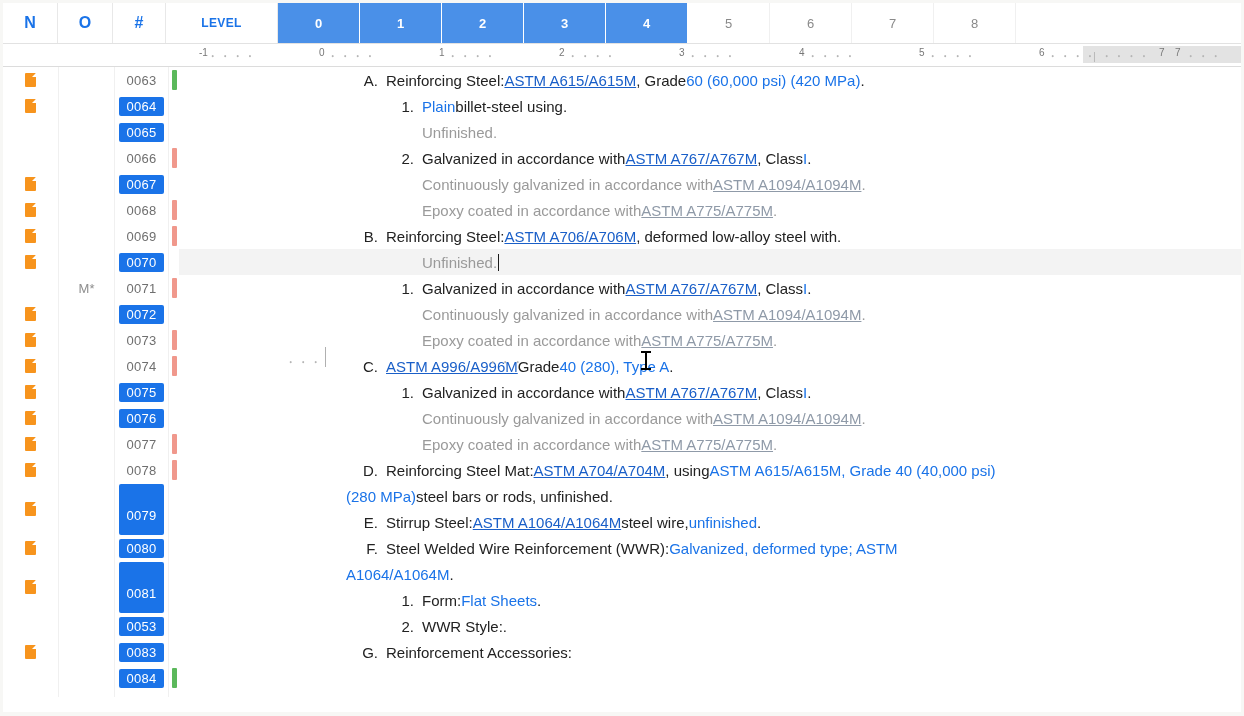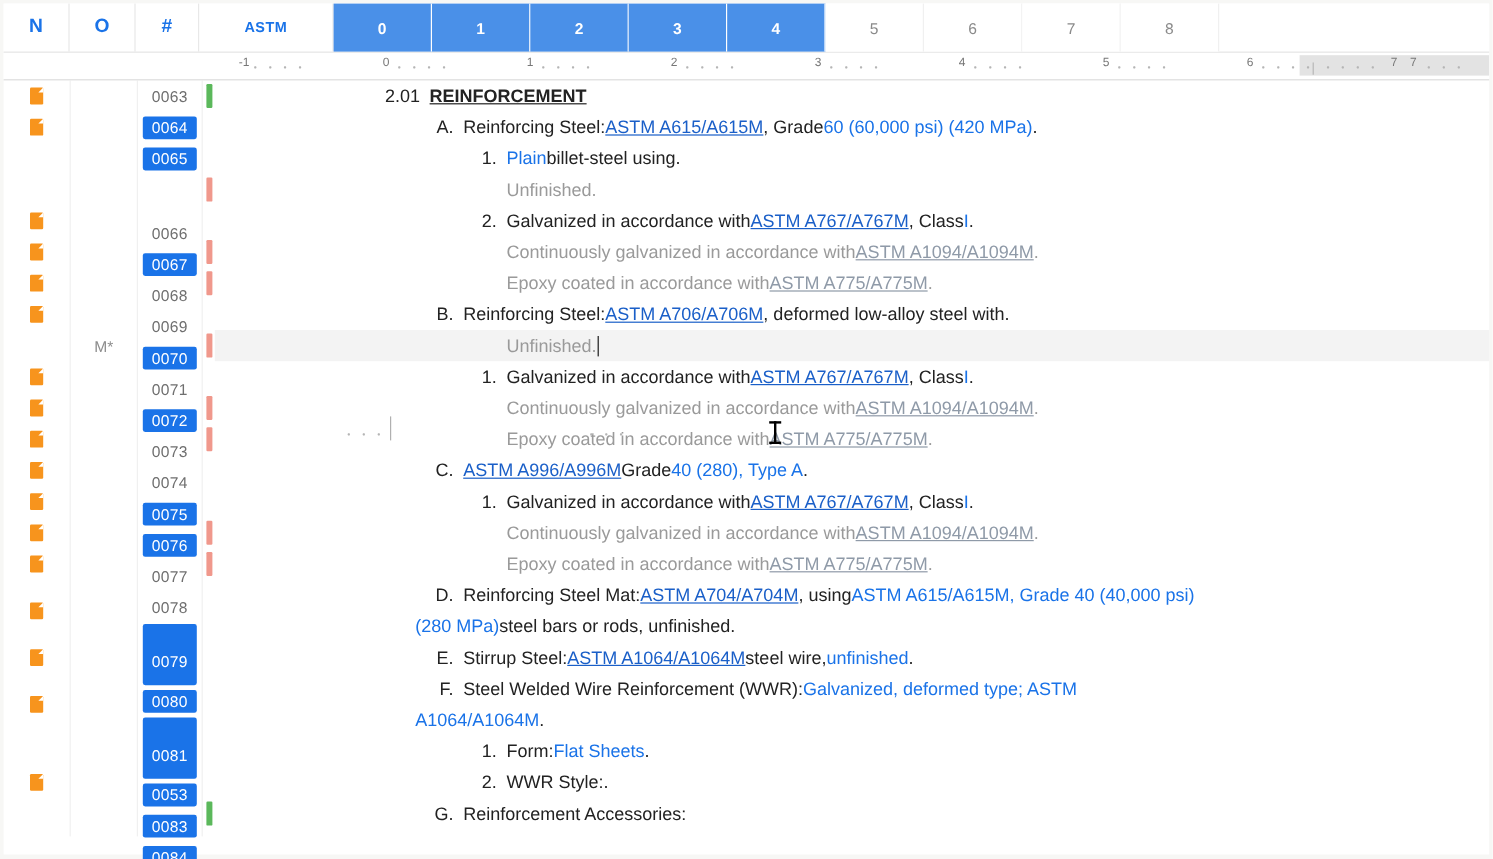--- a/index.html
+++ b/index.html
@@ -235,21 +235,21 @@
 </style>
 </head>
 <body>
 
 <div id="app">
 
   <div class="header">
     <div class="hcol n">N</div>
     <div class="hcol o">O</div>
     <div class="hcol num">#</div>
-    <div class="hcol lvl">ASTM</div>
+    <div class="hcol lvl">LEVEL</div>
     <div class="lvlbtns">
       <div class="lvlbtn">0</div>
       <div class="lvlbtn">1</div>
       <div class="lvlbtn">2</div>
       <div class="lvlbtn">3</div>
       <div class="lvlbtn">4</div>
       <div class="lvlbtn off">5</div>
       <div class="lvlbtn off">6</div>
       <div class="lvlbtn off">7</div>
       <div class="lvlbtn off">8</div>
@@ -376,21 +376,21 @@
       <div id="col-num" class="rows">
           <div class="cell-num" style="height: 26px;">
             <span class="numbadge">0063</span>
           </div>
           <div class="cell-num" style="height: 26px;">
             <span class="numbadge active">0064</span>
           </div>
           <div class="cell-num" style="height: 26px;">
             <span class="numbadge active">0065</span>
           </div>
-          <div class="cell-num" style="height: 26px; margin-top: 36px;">
+          <div class="cell-num" style="height: 26px;">
             <span class="numbadge">0066</span>
           </div>
           <div class="cell-num" style="height: 26px;">
             <span class="numbadge active">0067</span>
           </div>
           <div class="cell-num" style="height: 26px;">
             <span class="numbadge">0068</span>
           </div>
           <div class="cell-num" style="height: 26px;">
             <span class="numbadge">0069</span>
@@ -485,25 +485,20 @@
           <div class="cell-mark" style="height: 26px;"></div>
           <div class="cell-mark" style="height: 26px;"></div>
           <div class="cell-mark" style="height: 26px;">
             <span class="mark-green"></span>
           </div>
         </div>
     </div>
 
     <div class="content">
       <div id="lines" class="lines">
-          <div class="line">
-            <span style="display: inline-block; width: 127px;"></span>
-            <span class="tagnum" style="width: 44px; margin-right: 8px;">2.01</span>
-            <span class="bold uline">REINFORCEMENT</span>
-          </div>
           <div class="line">
             <span style="display: inline-block; width: 167px;"></span>
             <span class="tagnum" style="width: 32px; margin-right: 8px;">A.</span>
             <span class="lbl">Reinforcing Steel:  </span>
             <span class="bluelink">ASTM A615/A615M</span>
             <span class="lbl">, Grade </span>
             <span class="blue">60 (60,000 psi) (420 MPa)</span>
             <span class="lbl">.</span>
           </div>
           <div class="line">

